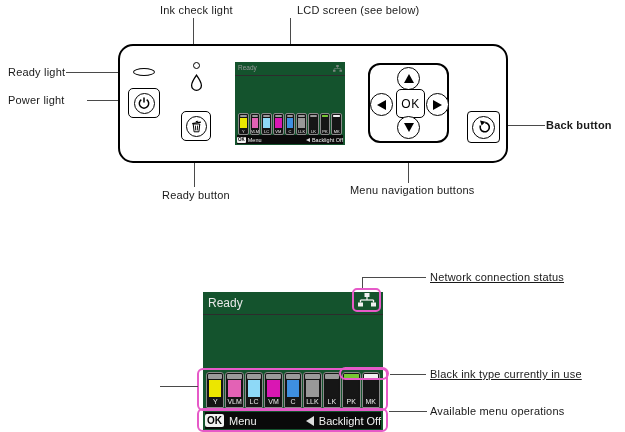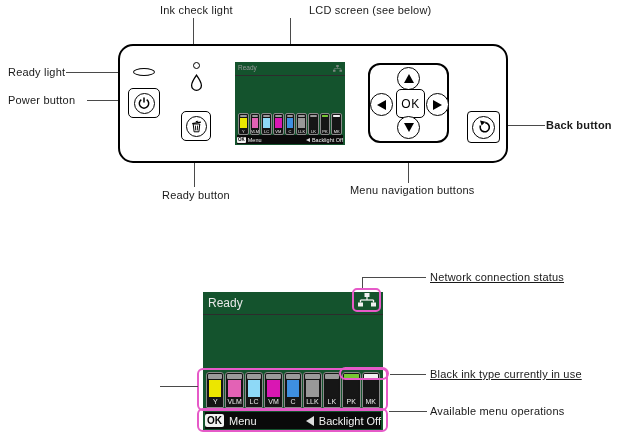--- a/index.html
+++ b/index.html
@@ -77,23 +77,23 @@
   .hl-net{right:2px;top:-4px;width:29px;height:24px;border-radius:5px;
           display:flex;align-items:center;justify-content:center;}
   .mini-net{position:absolute;right:3px;top:3px;opacity:.75;}
 </style>
 </head>
 <body>
 
 <div class="stage">
 
   <div class="callout" style="left:160px;top:4px;">Ink check light</div>
-  <div class="callout" style="left:264px;top:4px;padding-left:45px;">LCD screen (see below)</div>
+  <div class="callout" style="left:252px;top:4px;padding-left:45px;">LCD screen (see below)</div>
   <div class="callout" style="left:8px;top:66px;">Ready light</div>
-  <div class="callout" style="left:8px;top:94px;">Power button</div>
+  <div class="callout" style="left:8px;top:94px;">Power light</div>
   <div class="callout" style="left:162px;top:189px;">Ready button</div>
   <div class="callout" style="left:350px;top:184px;">Menu navigation buttons</div>
   <div class="callout" style="left:546px;top:119px;font-weight:bold;">Back button</div>
 
   <div class="line" style="left:193px;top:18px;width:1px;height:40px;"></div>
   <div class="line" style="left:290px;top:18px;width:1px;height:43px;"></div>
   <div class="line" style="left:66px;top:72px;width:66px;height:1px;"></div>
   <div class="line" style="left:87px;top:100px;width:40px;height:1px;"></div>
   <div class="line" style="left:194px;top:142px;width:1px;height:45px;"></div>
   <div class="line" style="left:408px;top:144px;width:1px;height:39px;"></div>

